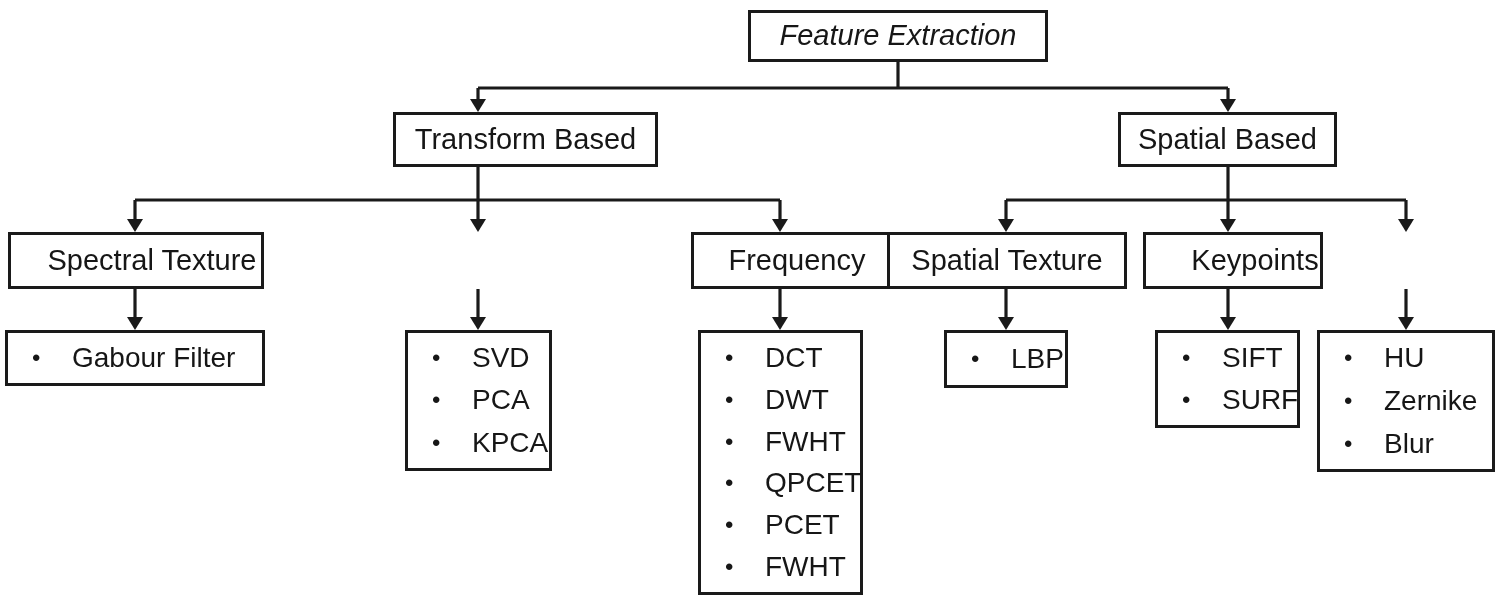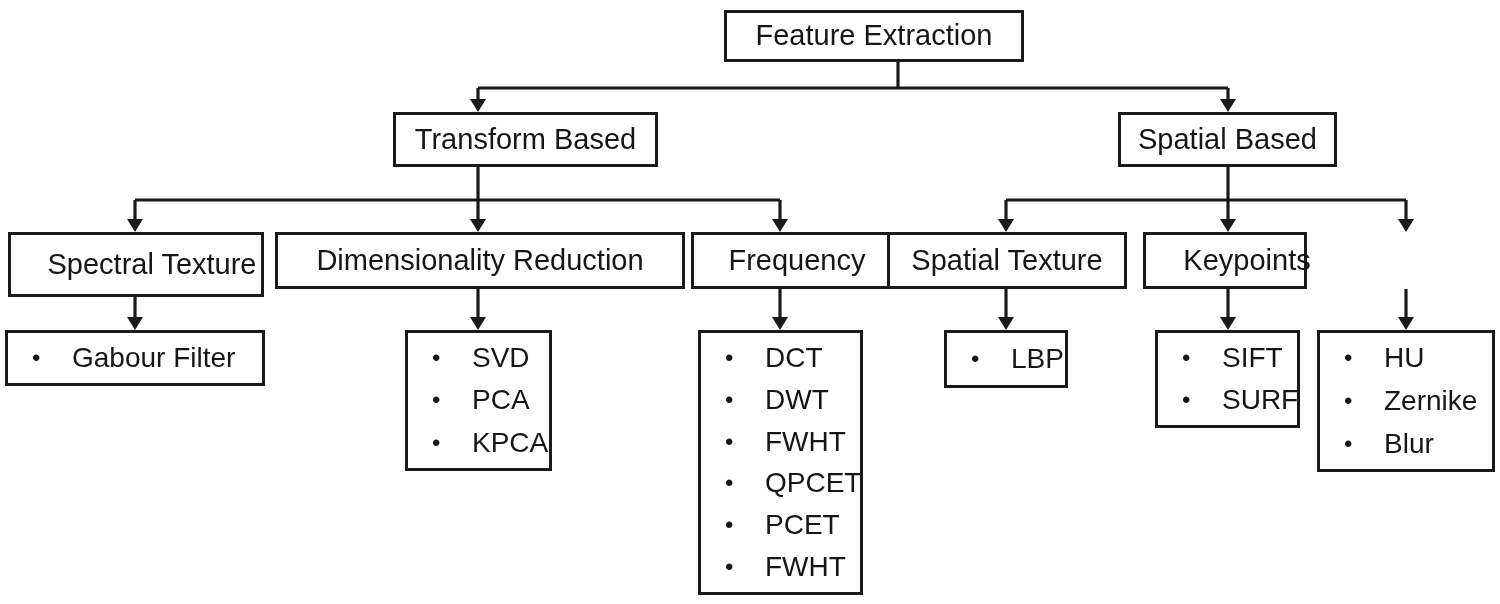--- a/index.html
+++ b/index.html
@@ -52,30 +52,30 @@
     white-space: nowrap;
   }
   .leaf .bullet {
     width: 40px;
     flex: 0 0 40px;
     font-size: 24px;
     text-align: left;
     padding-left: 2px;
   }
   
-  #n-root   { left: 724px; top: 10px;  width: 300px; height: 52px; }
+  #n-root   { left: 748px; top: 10px;  width: 300px; height: 52px; font-style: italic; }
   
   #n-transform { left: 345px;  top: 112px; width: 265px; height: 55px; margin-left: 48px; }
   #n-spatial   { left: 1118px; top: 112px; width: 219px; height: 55px; }
   
-  #n-spectex { left: 8px;    top: 232px; width: 256px; height: 65px; padding-left: 32px; }
+  #n-spectex { left: 8px;    top: 232px; width: 256px; height: 57px; padding-left: 32px; }
   #n-dimred  { left: 275px;  top: 232px; width: 410px; height: 57px; }
   #n-freq    { left: 691px;  top: 232px; width: 212px; height: 57px; text-align: center; }
   #n-spattex { left: 887px;  top: 232px; width: 240px; height: 57px; }
-  #n-keypts  { left: 1143px; top: 232px; width: 164px; height: 57px; padding-left: 44px; }
+  #n-keypts  { left: 1143px; top: 232px; width: 180px; height: 57px; padding-left: 44px; }
   #n-moment  { left: 1329px; top: 232px; width: 154px; height: 57px; }
   
   #l-spectex { left: 5px;    top: 330px; width: 260px; height: 56px;  }
   #l-dimred  { left: 405px;  top: 330px; width: 147px; height: 141px; }
   #l-freq    { left: 698px;  top: 330px; width: 165px; height: 265px; }
   #l-spattex { left: 944px;  top: 330px; width: 124px; height: 58px;  }
   #l-keypts  { left: 1155px; top: 330px; width: 145px; height: 98px;  }
   #l-moment  { left: 1317px; top: 330px; width: 178px; height: 142px; }
 
   #l-dimred .item, #l-moment .item { height: 44px; }
@@ -134,21 +134,20 @@
       <polygon points="1398,317 1414,317 1406,330"></polygon>
     </g>
   </svg>
 
   <div class="node" id="n-root">Feature Extraction</div>
 
   <div class="node" id="n-transform">Transform Based</div>
   <div class="node" id="n-spatial">Spatial Based</div>
 
   <div class="node" id="n-spectex">Spectral Texture</div>
-  <div class="node" id="n-dimred">Dimensionality Reduction</div>
   <div class="node" id="n-freq">Frequency</div>
   <div class="node" id="n-spattex">Spatial Texture</div>
   <div class="node" id="n-keypts">Keypoints</div>
 
   <div class="leaf" id="l-spectex">
     <div class="item">
       <span class="bullet">•</span>
       <span>Gabour Filter</span>
     </div>
   </div>

